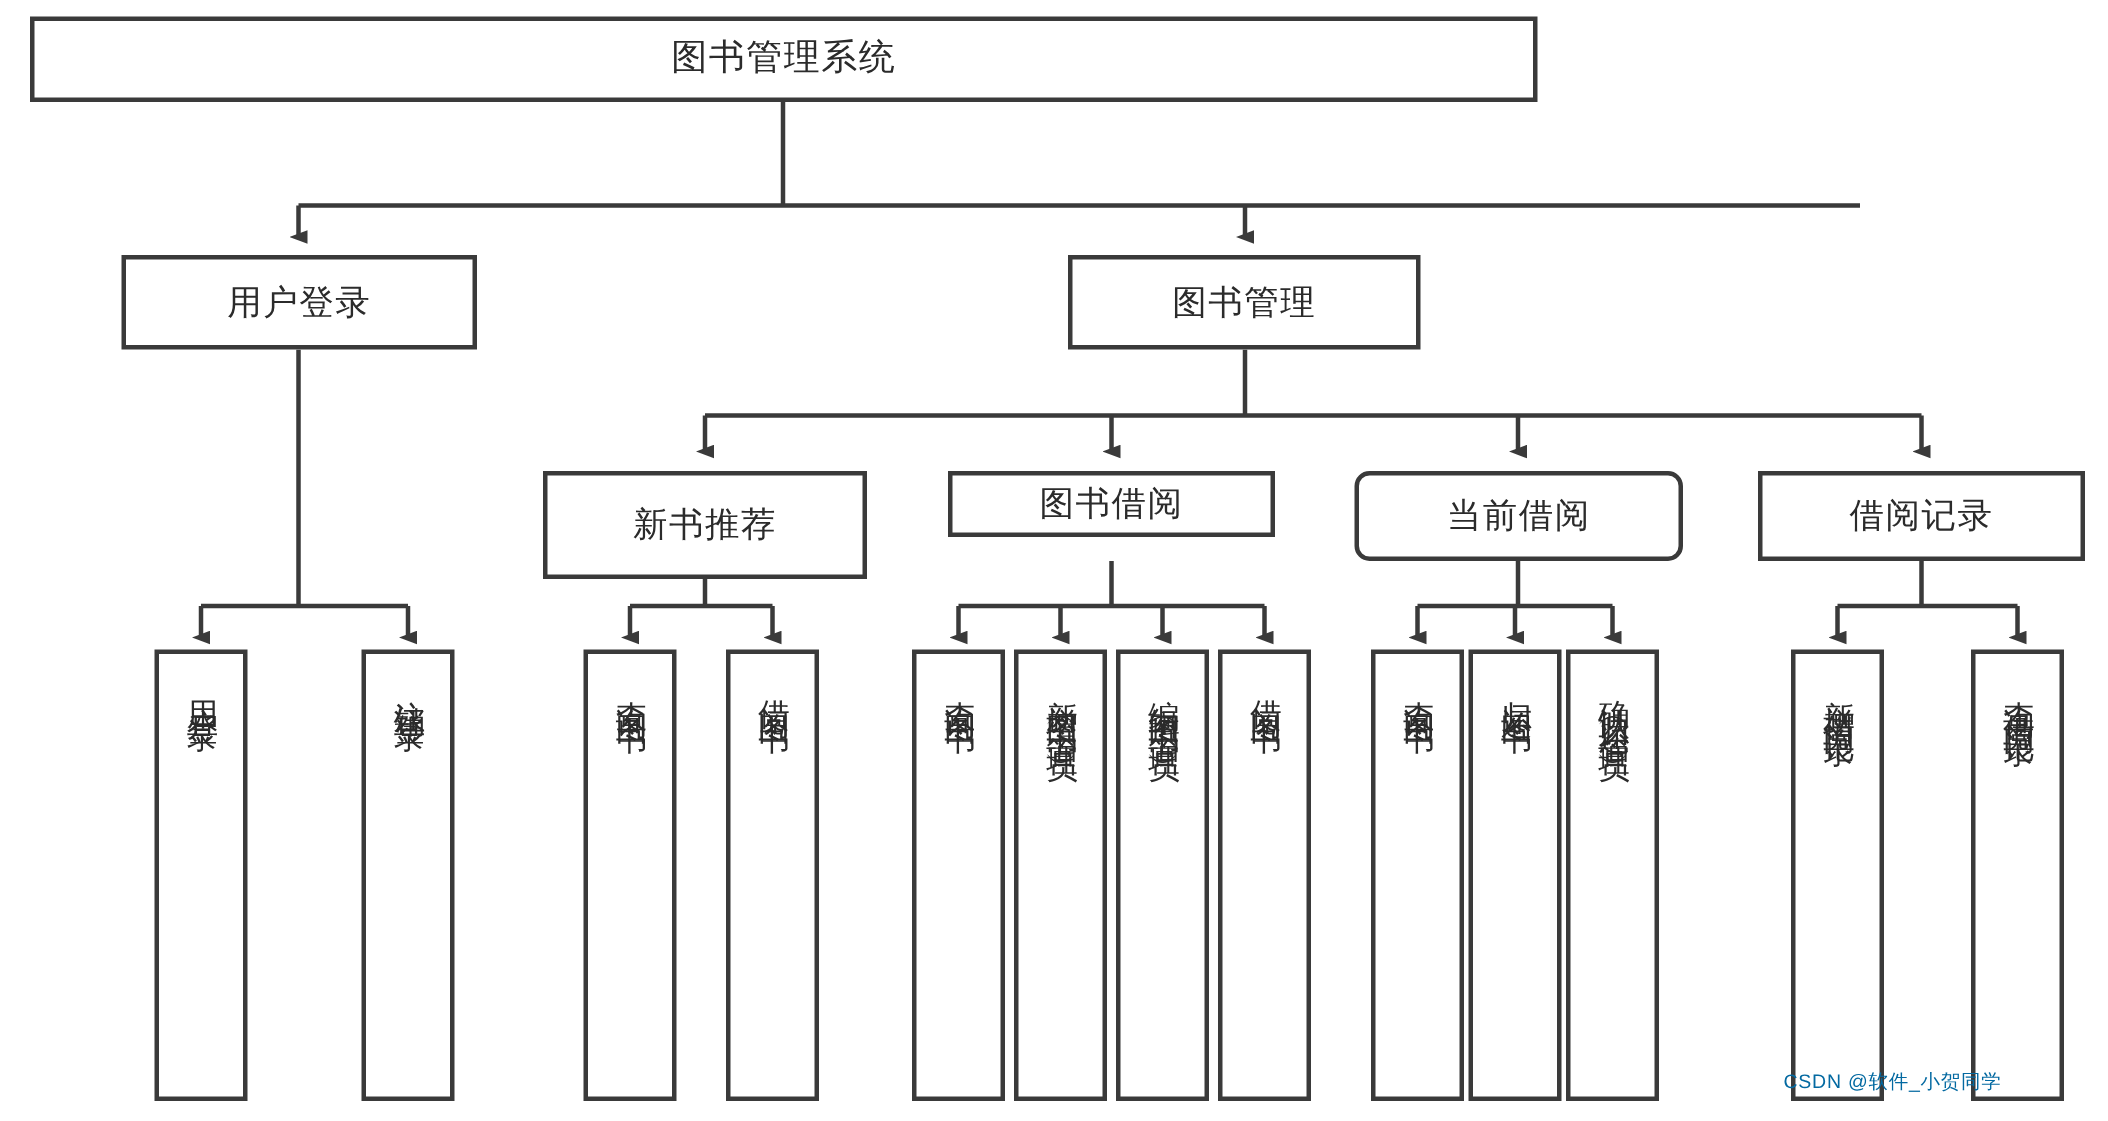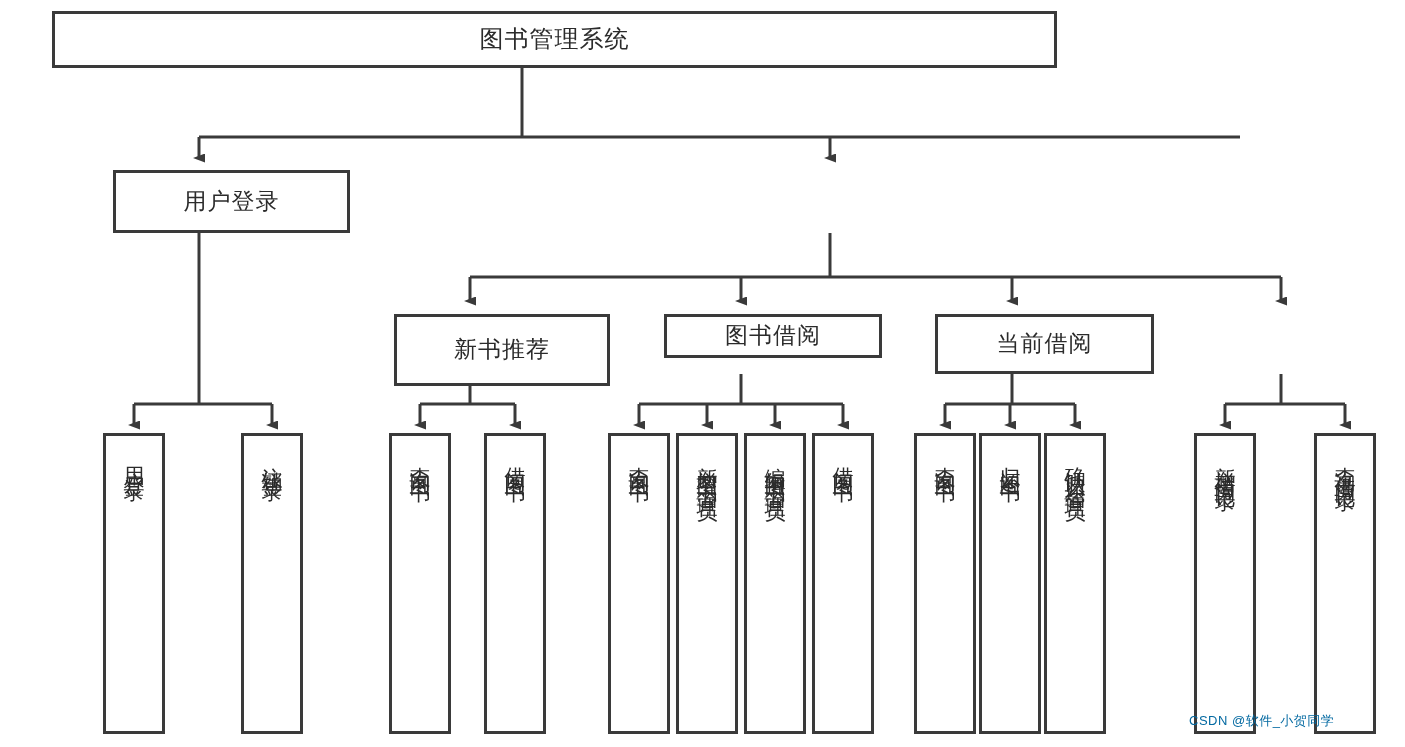--- a/index.html
+++ b/index.html
@@ -32,21 +32,20 @@
     border: 3px solid #3a3a3a;
     display: flex;
     align-items: center;
     justify-content: center;
     color: #2b2b2b;
   }
   .node.horiz {
     font-size: 23px;
     letter-spacing: 1px;
     line-height: 1.2;
-    margin-left: 32px;
   }
   .node.root {
     font-size: 24px;
     border-width: 3px;
   }
   .node.leaf {
     font-size: 21px;
     padding-top: 14px;
     align-items: flex-start;
     justify-content: center;
@@ -126,33 +125,39 @@
   </svg>
 
   <div class="node horiz root" style="left:20px; top:11px; width:1005px; height:57px;">
     <span>图书管理系统</span>
   </div>
 
   <div class="node horiz" style="left:81px; top:170px; width:237px; height:63px;">
     <span>用户登录</span>
   </div>
 
+  <div class="node horiz" style="left:712px; top:170px; width:235px; height:63px;">
+    <span>图书管理</span>
+  </div>
 
   <div class="node horiz" style="left:362px; top:314px; width:216px; height:72px;">
     <span>新书推荐</span>
   </div>
 
   <div class="node horiz" style="left:632px; top:314px; width:218px; height:44px;">
     <span>图书借阅</span>
   </div>
 
-  <div class="node horiz" style="left:903px; top:314px; width:219px; height:60px;">
+  <div class="node horiz" style="left:903px; top:314px; width:219px; height:60px;border-radius:10px;">
     <span>当前借阅</span>
   </div>
 
+  <div class="node horiz" style="left:1172px; top:314px; width:218px; height:60px;">
+    <span>借阅记录</span>
+  </div>
 
   <div class="node leaf" style="left:103px; top:433px; width:62px; height:301px;">
     <span class="vtext">用户登录</span>
   </div>
   <div class="node leaf" style="left:241px; top:433px; width:62px; height:301px;">
     <span class="vtext">注销登录</span>
   </div>
 
   <div class="node leaf" style="left:389px; top:433px; width:62px; height:301px;">
     <span class="vtext">查询图书</span>

